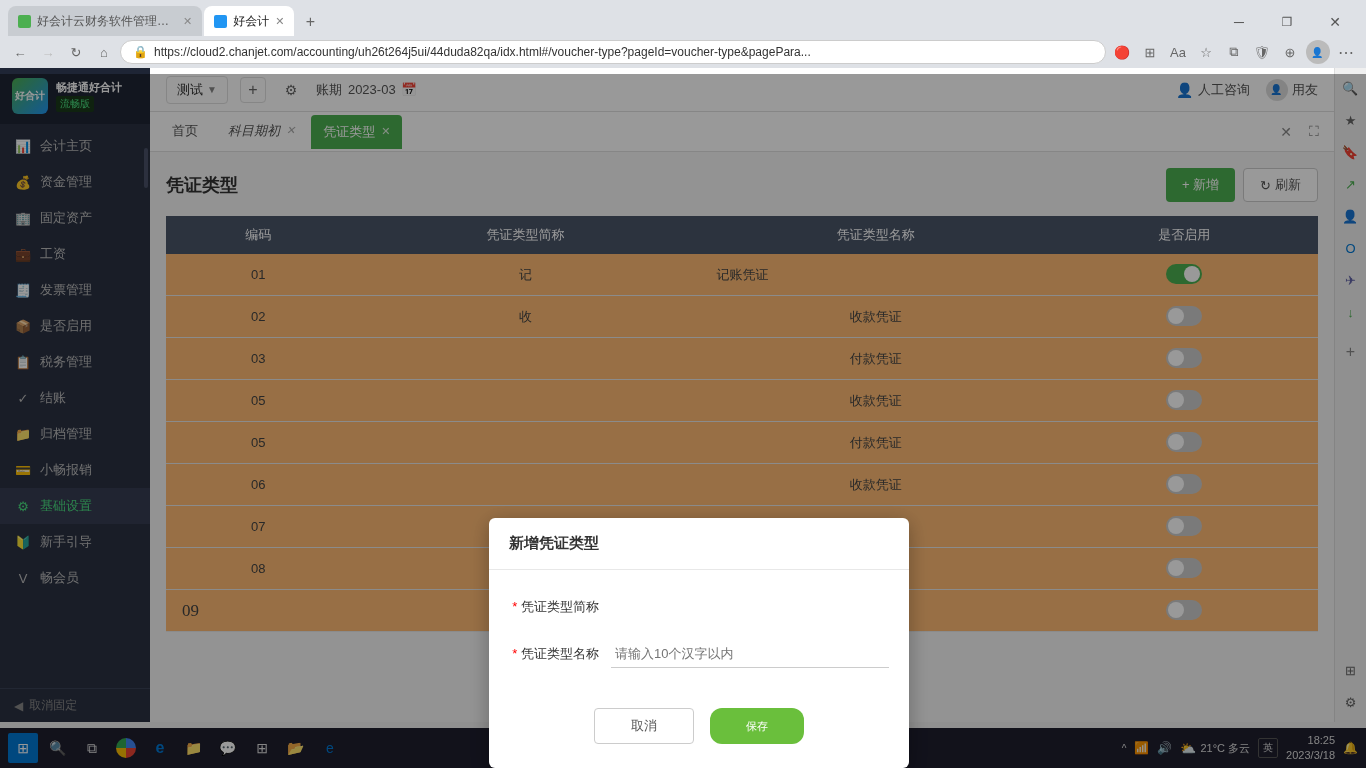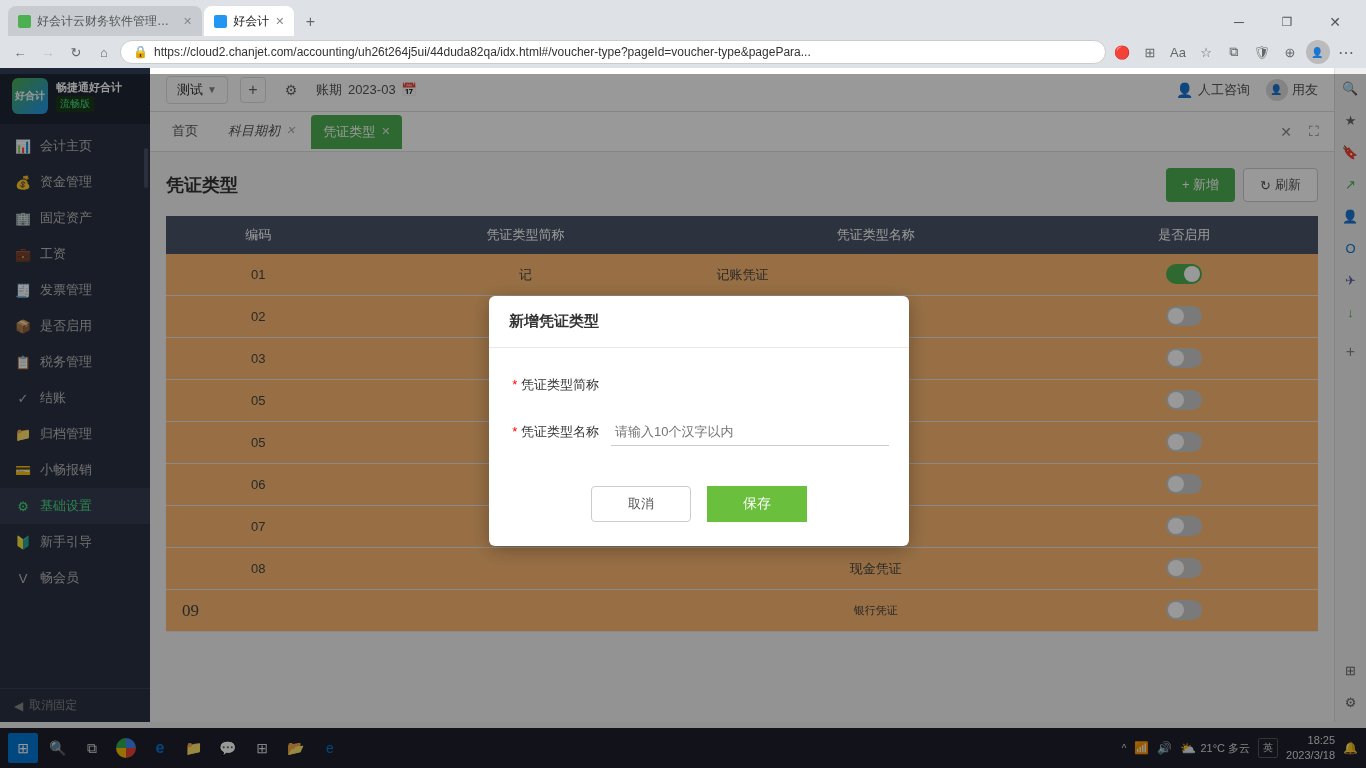--- a/index.html
+++ b/index.html
@@ -298,41 +298,41 @@
     <div style="width:24px;height:24px;display:flex;align-items:center;justify-content:center;cursor:pointer;color:#0078d4;font-size:13px;">O</div>
     <div style="width:24px;height:24px;display:flex;align-items:center;justify-content:center;cursor:pointer;color:#6264A7;font-size:13px;">✈</div>
     <div style="width:24px;height:24px;display:flex;align-items:center;justify-content:center;cursor:pointer;color:#4CAF50;font-size:13px;">↓</div>
     <div style="width:24px;height:24px;display:flex;align-items:center;justify-content:center;cursor:pointer;color:#888;font-size:16px;margin-top:8px;">+</div>
     <div style="flex:1;"></div>
     <div style="width:24px;height:24px;display:flex;align-items:center;justify-content:center;cursor:pointer;color:#666;font-size:13px;">⊞</div>
     <div style="width:24px;height:24px;display:flex;align-items:center;justify-content:center;cursor:pointer;color:#666;font-size:13px;">⚙</div>
   </div>
 </div>
 
-<div style="position:fixed;top:74px;left:0;width:1366px;height:694px;background:rgba(0,0,0,0.4);display:flex;align-items:center;justify-content:center;z-index:1000;padding-left:32px;">
+<div style="position:fixed;top:74px;left:0;width:1366px;height:694px;background:rgba(0,0,0,0.4);display:flex;align-items:flex-end;justify-content:center;z-index:1000;padding-left:32px;">
   <div style="background:white;border-radius:6px;width:420px;box-shadow:0 4px 20px rgba(0,0,0,0.3);">
     <div style="padding:16px 20px;border-bottom:1px solid #e8e8e8;font-size:15px;font-weight:bold;color:#333;">
       <span>新增凭证类型</span>
     </div>
     <div style="padding:28px 20px 16px;">
       <div style="display:flex;align-items:center;margin-bottom:24px;gap:12px;">
         <label style="width:90px;text-align:right;font-size:13px;color:#333;flex-shrink:0;">
           <span style="color:red;">*</span> <span>凭证类型简称</span>
         </label>
       </div>
       <div style="display:flex;align-items:center;margin-bottom:12px;gap:12px;">
         <label style="width:90px;text-align:right;font-size:13px;color:#333;flex-shrink:0;">
           <span style="color:red;">*</span> <span>凭证类型名称</span>
         </label>
         <input type="text" style="flex: 1 1 0%; border-top: none; border-right: none; border-left: none; border-image: initial; border-bottom: 1px solid rgb(204, 204, 204); padding: 6px 4px; font-size: 13px; outline: none; color: rgb(51, 51, 51);" placeholder="请输入10个汉字以内">
       </div>
     </div>
     <div style="padding:12px 20px 24px;display:flex;justify-content:center;gap:16px;">
       <button style="background:white;color:#555;border:1px solid #ccc;padding:8px 36px;border-radius:4px;cursor:pointer;font-size:13px;">取消</button>
-      <button style="background:#6abf3c;color:white;border:none;padding:8px 36px;border-radius:0;cursor:pointer;font-size:14px;">保存</button>
+      <button style="background:#6abf3c;color:white;border:none;padding:8px 36px;border-radius:12px;cursor:pointer;font-size:11px;">保存</button>
     </div>
   </div>
 </div>
 
 <div style="height:40px;background:#1e1e2e;display:flex;align-items:center;padding:0 8px;gap:6px;position:fixed;bottom:0;width:1366px;">
   <div style="width:30px;height:30px;background:#0078d4;display:flex;align-items:center;justify-content:center;cursor:pointer;border-radius:2px;">
     <span style="color:white;font-size:14px;">⊞</span>
   </div>
   <div style="width:28px;height:28px;display:flex;align-items:center;justify-content:center;cursor:pointer;color:#ddd;font-size:14px;border-radius:4px;">🔍</div>
   <div style="width:28px;height:28px;display:flex;align-items:center;justify-content:center;cursor:pointer;color:#ddd;font-size:14px;border-radius:4px;">⧉</div>

